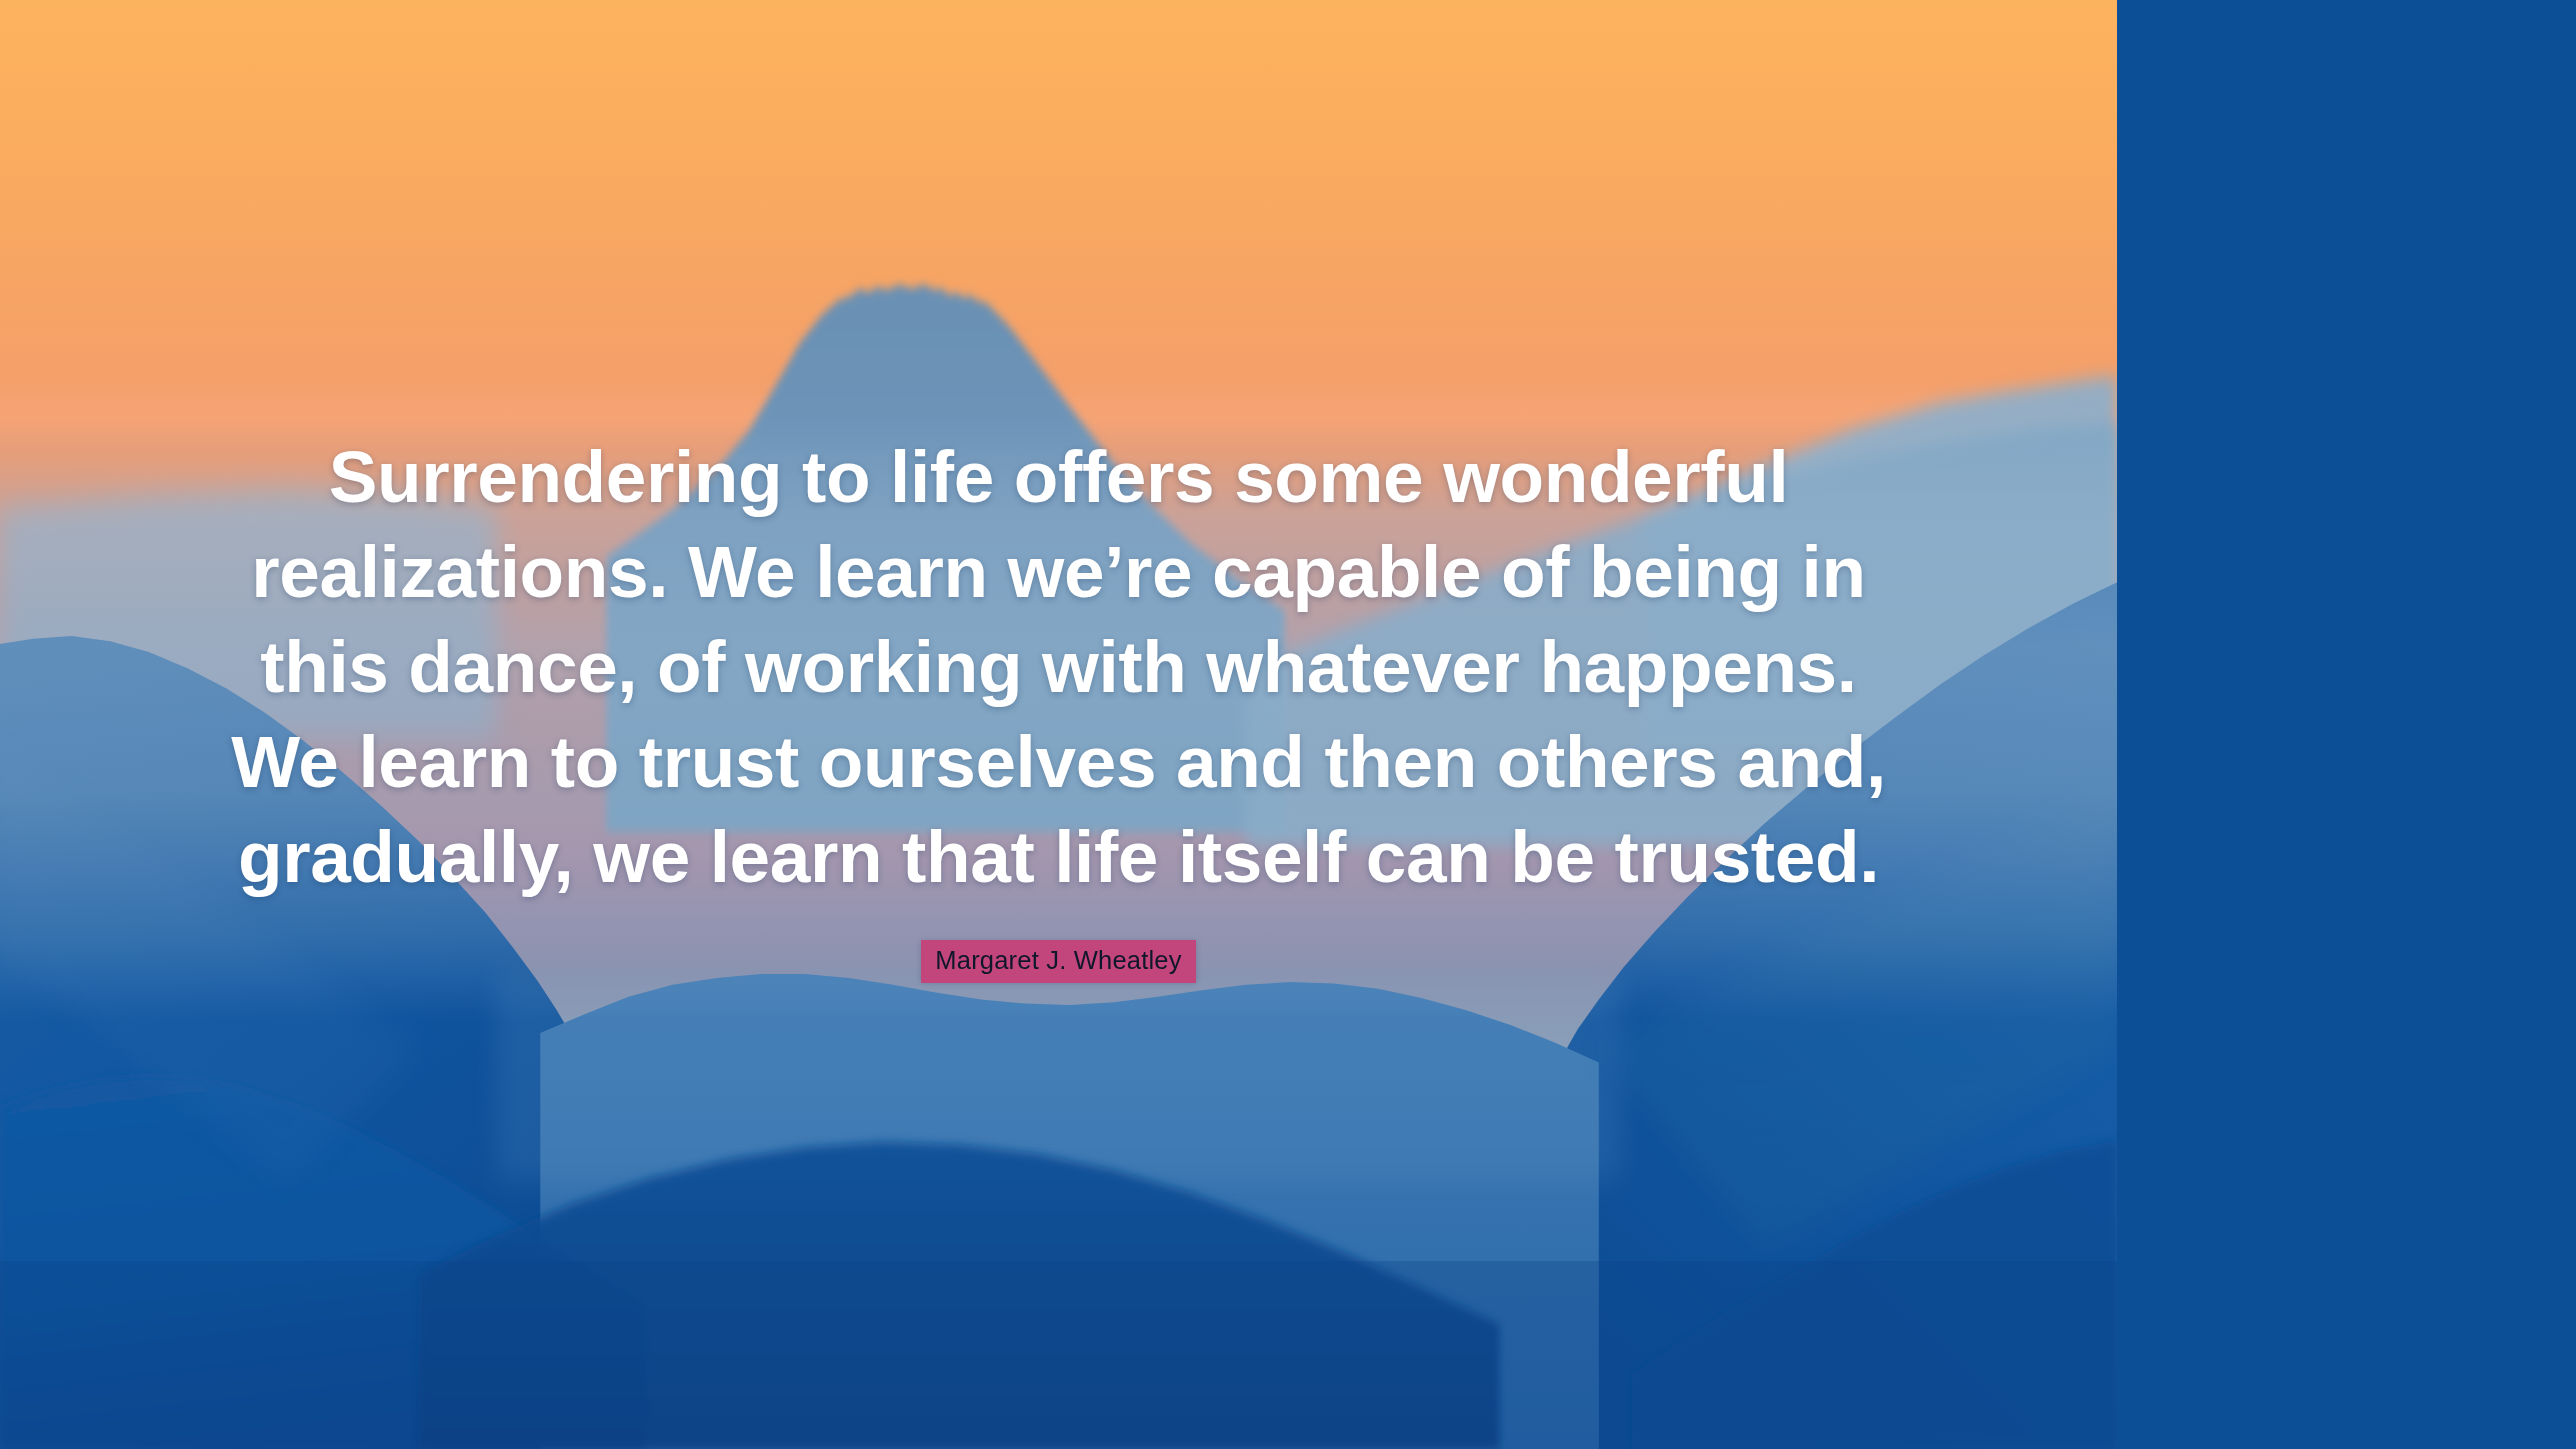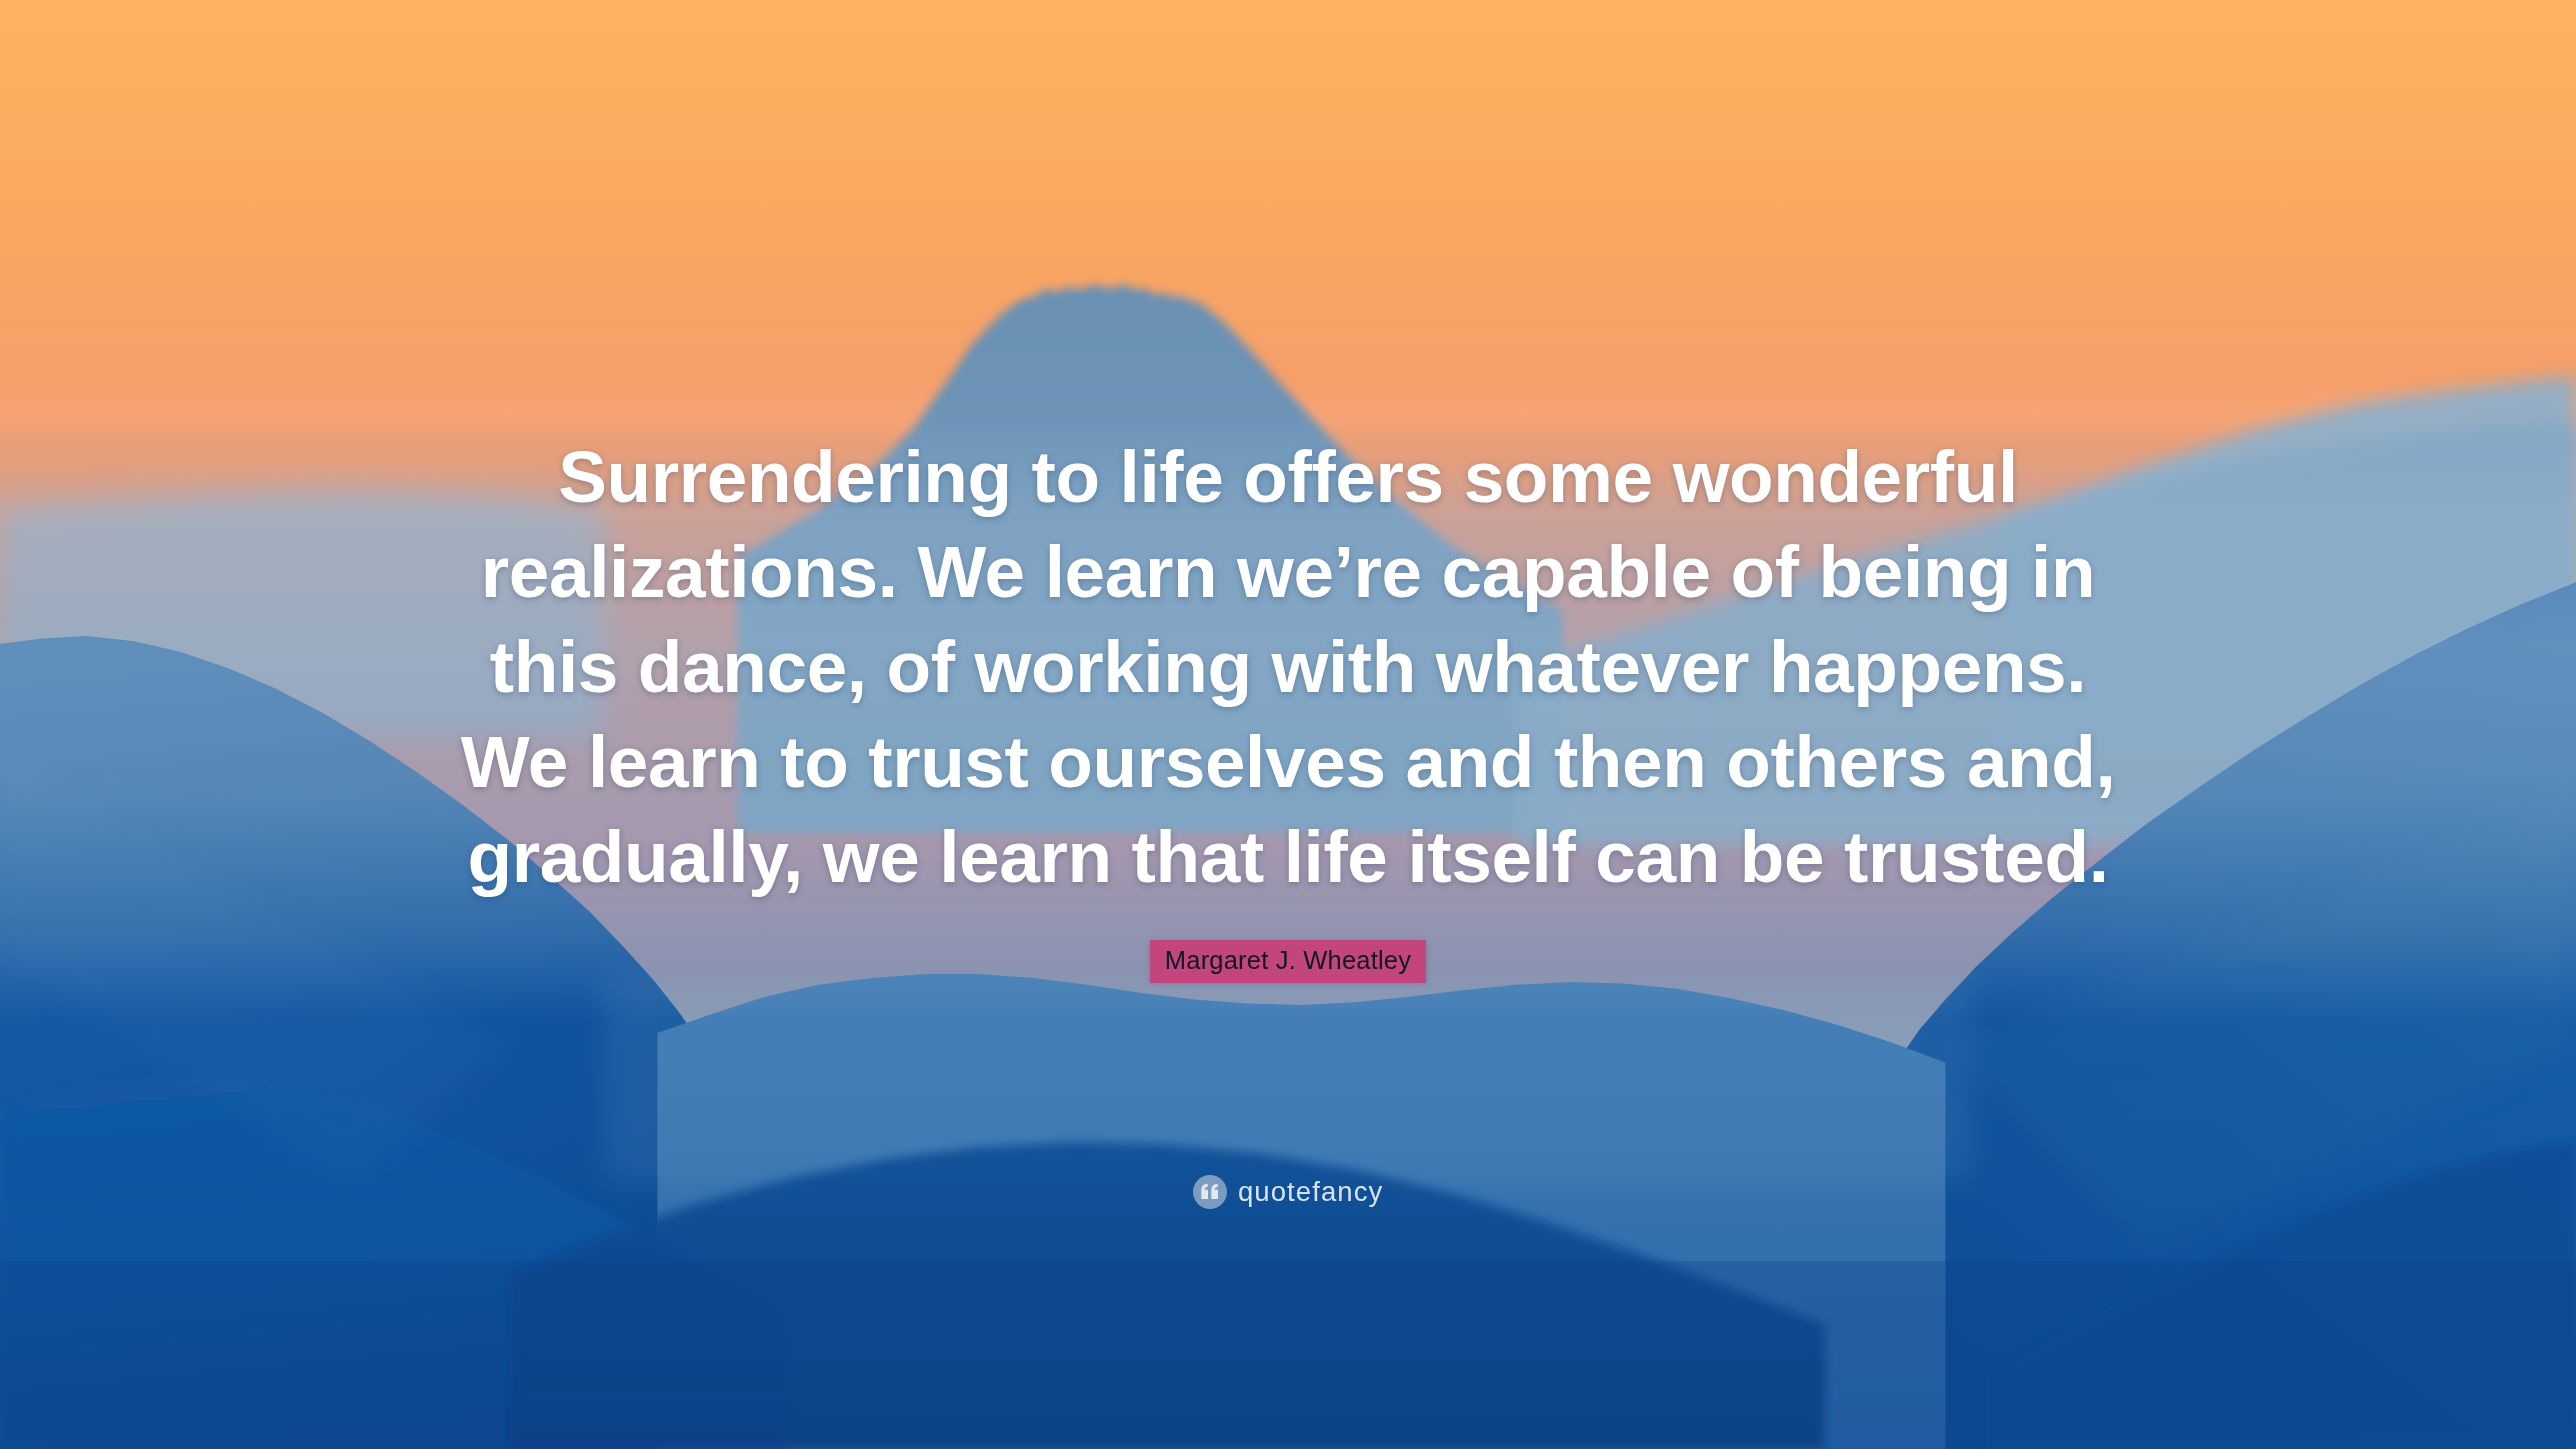--- a/index.html
+++ b/index.html
@@ -2,21 +2,21 @@
 <html style="font-size:10.7px"><head>
 <meta charset="utf-8">
 <style>
   html, body {
     margin: 0;
     padding: 0;
     background: #0c4f97;
   }
   #stage {
     position: relative;
-    width: 2576px;
+    width: 2117px;
     height: 1449px;
     overflow: hidden;
     font-family: "Liberation Sans", sans-serif;
   }
 
   
   .sky {
     position: absolute;
     inset: 0;
     background: linear-gradient(
@@ -269,24 +269,15 @@
 
   <div class="quote-wrap">
     <div class="quote">Surrendering to life offers some wonderful
 realizations. We learn we’re capable of being in
 this dance, of working with whatever happens.
 We learn to trust ourselves and then others and,
 gradually, we learn that life itself can be trusted.</div>
     <div class="author-badge">Margaret J. Wheatley</div>
   </div>
 
-  <div class="brand">
-    <span class="brand-mark">
-      <svg width="20" height="17.4" viewBox="0 0 30 26" xmlns="http://www.w3.org/2000/svg">
-        <path d="M2 24 L2 10 C2 4.5 5.5 1.5 11.5 1 L11.5 5.5 C8.4 6 7 7.6 7 10 L12 10 L12 24 Z" fill="#f2f6fa"></path>
-        <path d="M17 24 L17 10 C17 4.5 20.5 1.5 26.5 1 L26.5 5.5 C23.4 6 22 7.6 22 10 L27 10 L27 24 Z" fill="#f2f6fa"></path>
-      </svg>
-    </span>
-    <span class="brand-name">quotefancy</span>
-  </div>
 
 </div>
 
 
 </body></html>

